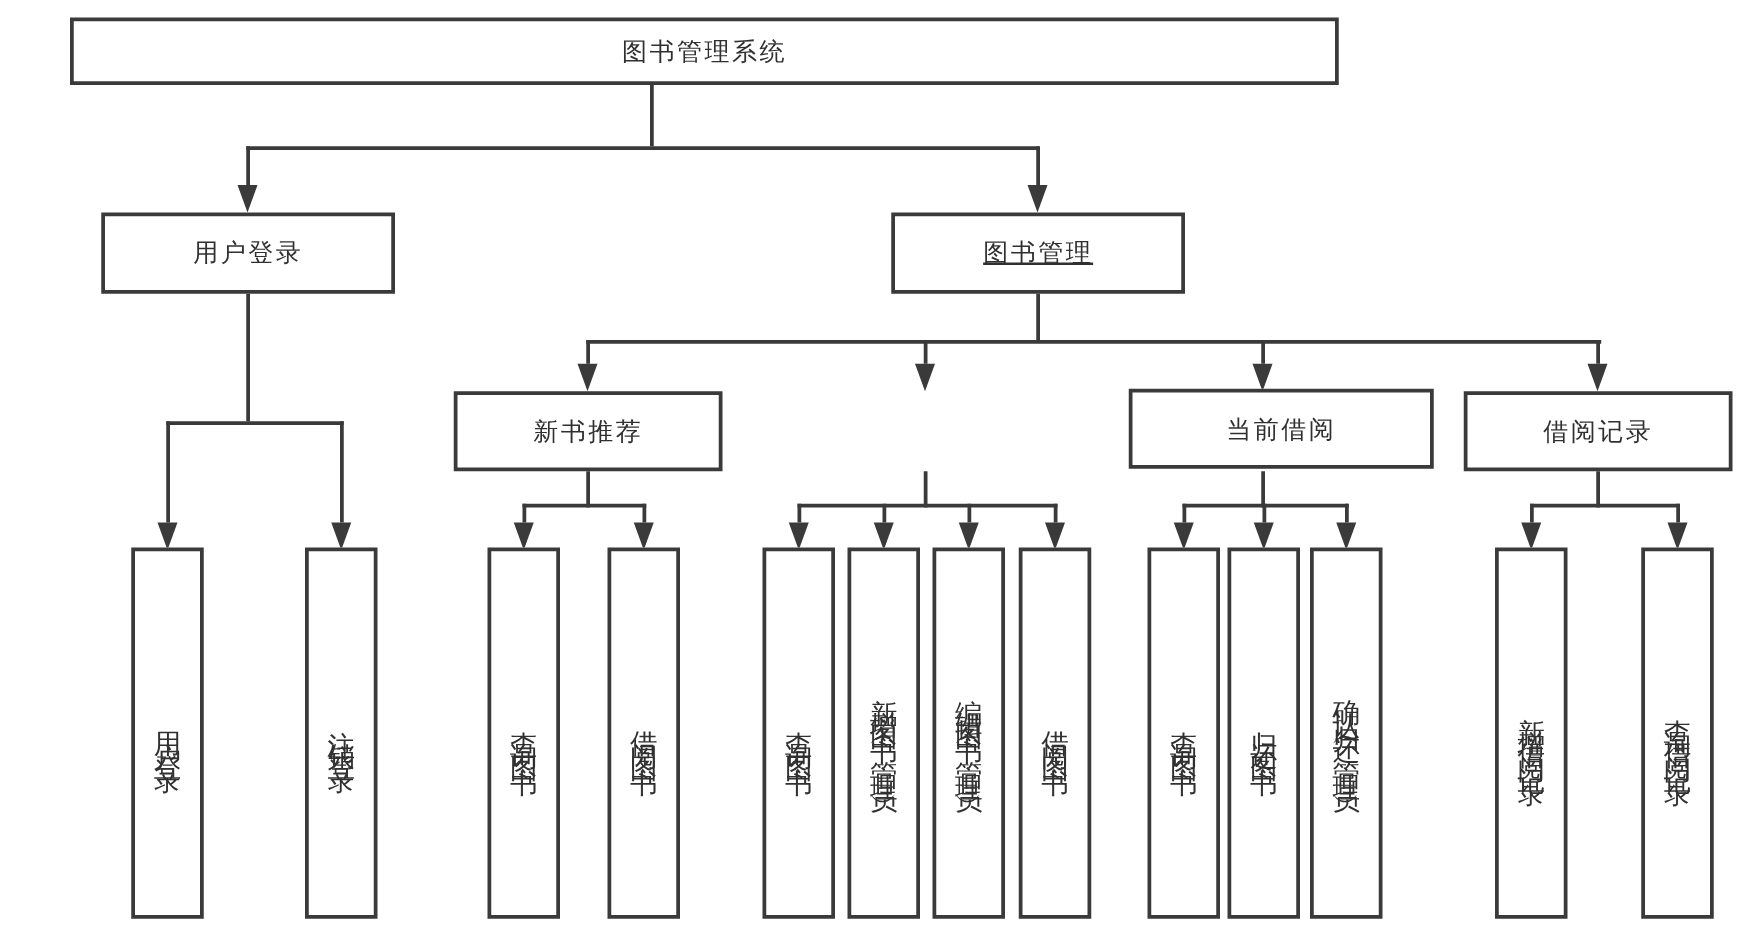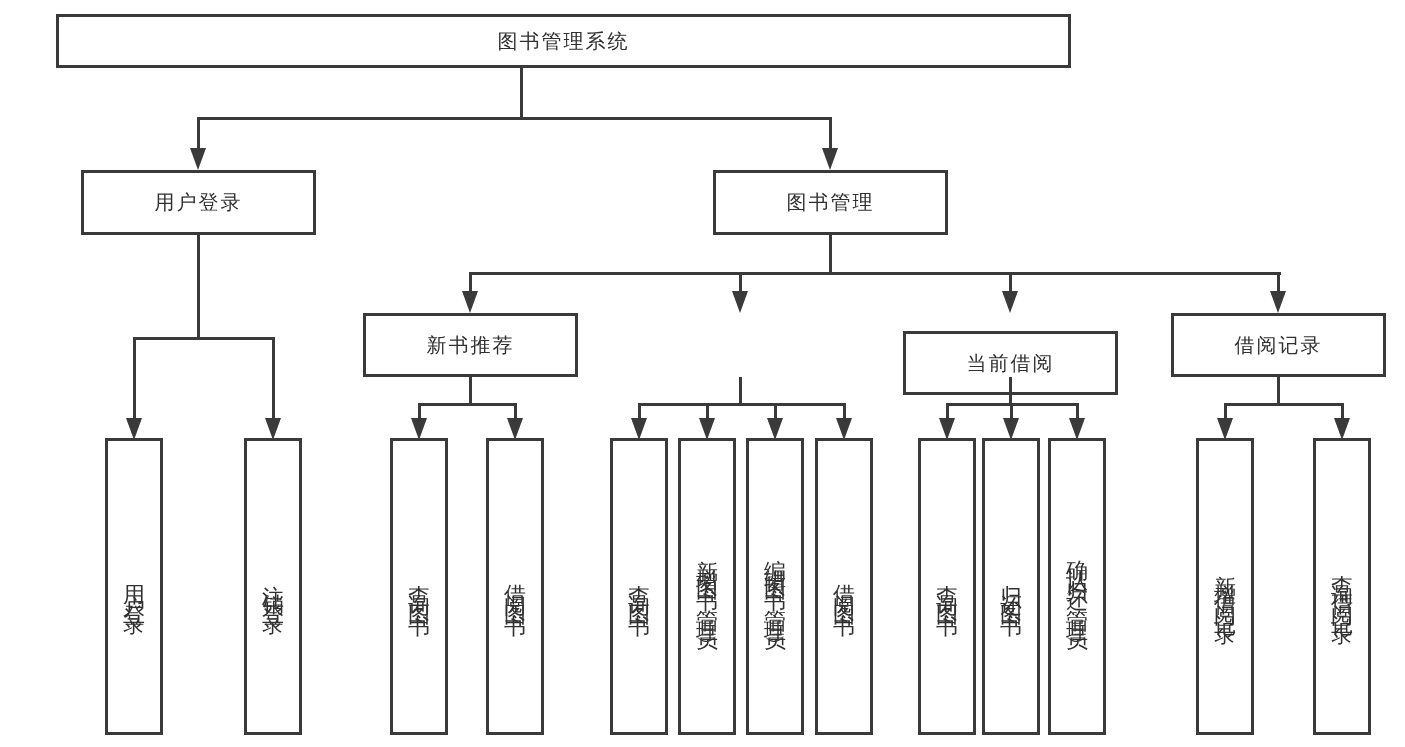--- a/index.html
+++ b/index.html
@@ -79,42 +79,42 @@
   <div class="node h" style="left:20px; top:14px; width:1015px; height:54px;margin-left:36px;">图书管理系统</div>
 
   <div class="vline" style="left:520px; top:68px; height:49px;"></div>
   <div class="hline" style="left:197px; top:117px; width:634px;"></div>
   <div class="vline" style="left:197px; top:117px; height:31px;"></div>
   <div class="ahead" style="left:190px; top:148px;"></div>
   <div class="vline" style="left:829px; top:117px; height:31px;"></div>
   <div class="ahead" style="left:822px; top:148px;"></div>
 
   <div class="node h" style="left:81px; top:170px; width:235px; height:65px;">用户登录</div>
-  <div class="node h" style="left:713px; top:170px; width:235px; height:65px;">图书管理</div>
+  <div class="node h" style="left:713px; top:170px; width:235px; height:65px;text-decoration:underline;">图书管理</div>
 
   <div class="vline" style="left:197px; top:235px; height:102px;"></div>
   <div class="hline" style="left:133px; top:337px; width:142px;"></div>
   <div class="vline" style="left:133px; top:337px; height:81px;"></div>
   <div class="ahead" style="left:126px; top:418px;"></div>
   <div class="vline" style="left:272px; top:337px; height:81px;"></div>
   <div class="ahead" style="left:265px; top:418px;"></div>
 
   <div class="vline" style="left:829px; top:235px; height:37px;"></div>
   <div class="hline" style="left:469px; top:272px; width:812px;"></div>
   <div class="vline" style="left:469px; top:272px; height:19px;"></div>
   <div class="ahead" style="left:462px; top:291px;"></div>
   <div class="vline" style="left:739px; top:272px; height:19px;"></div>
   <div class="ahead" style="left:732px; top:291px;"></div>
   <div class="vline" style="left:1009px; top:272px; height:19px;"></div>
   <div class="ahead" style="left:1002px; top:291px;"></div>
   <div class="vline" style="left:1277px; top:272px; height:19px;"></div>
   <div class="ahead" style="left:1270px; top:291px;"></div>
 
   <div class="node h" style="left:363px; top:313px; width:215px; height:64px;">新书推荐</div>
-  <div class="node h" style="left:903px; top:331px; width:215px; height:64px;">当前借阅</div>
+  <div class="node h" style="left:903px; top:311px; width:244px; height:64px;">当前借阅</div>
   <div class="node h" style="left:1171px; top:313px; width:215px; height:64px;">借阅记录</div>
 
   <div class="vline" style="left:469px; top:377px; height:29px;"></div>
   <div class="hline" style="left:418px; top:403px; width:99px;"></div>
   <div class="vline" style="left:418px; top:403px; height:15px;"></div>
   <div class="ahead" style="left:411px; top:418px;"></div>
   <div class="vline" style="left:514px; top:403px; height:15px;"></div>
   <div class="ahead" style="left:507px; top:418px;"></div>
 
   <div class="vline" style="left:739px; top:377px; height:29px;"></div>

